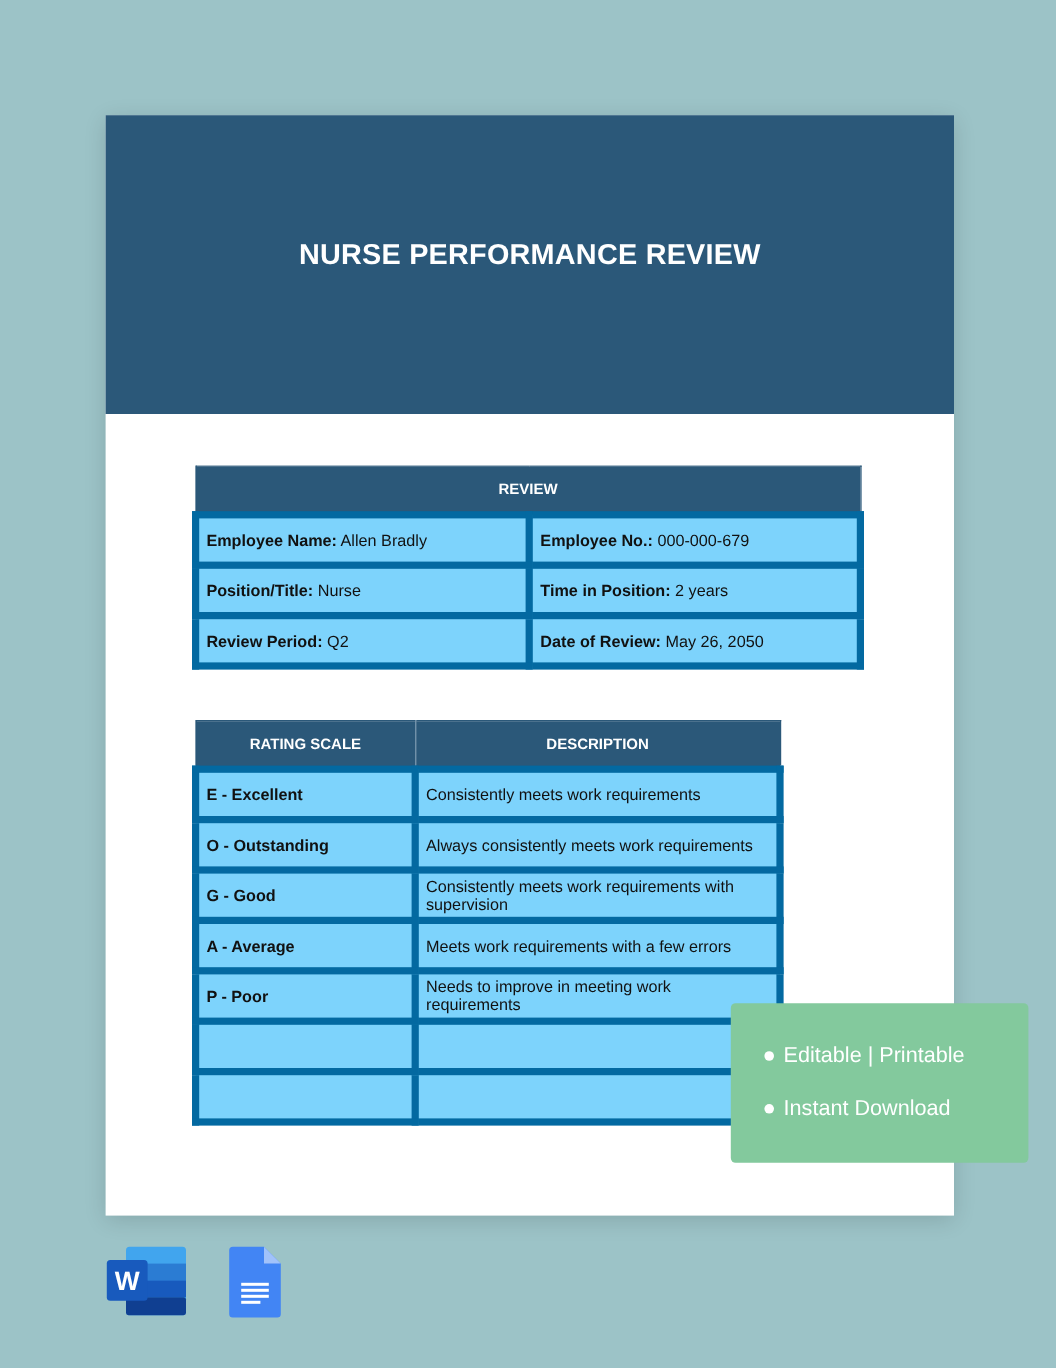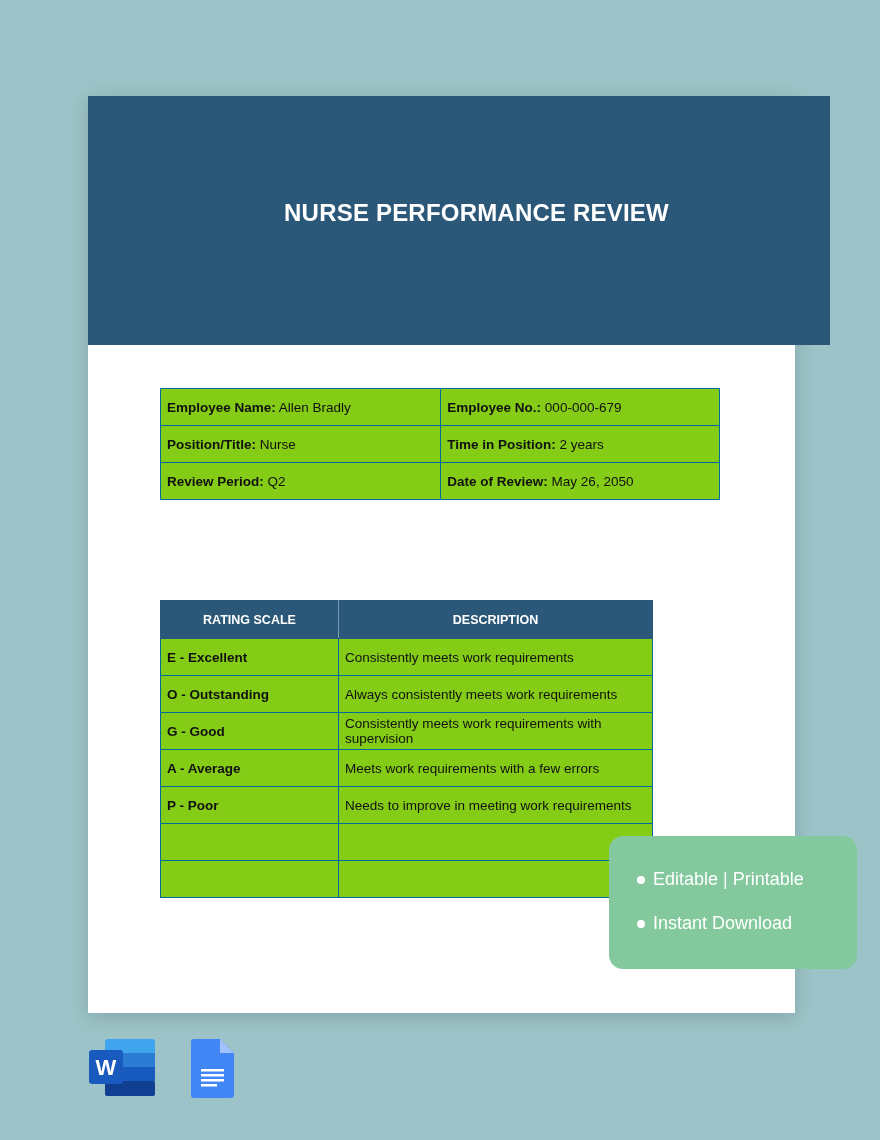--- a/index.html
+++ b/index.html
@@ -14,21 +14,21 @@
       position: absolute;
       left: 88px; top: 96px;
       width: 707px; height: 917px;
       background: #ffffff;
       box-shadow: 0 4px 18px rgba(0,0,0,0.15);
     }
     .banner {
       position: absolute; left: 0; top: 0;
       width: 707px; height: 249px;
       background: #2b5879;
-      display: flex; align-items: center; justify-content: center; padding-left: 35px;
+      display: flex; align-items: center; justify-content: center;
     }
     .banner h1 {
       margin: 0;
       color: #ffffff;
       font-size: 24px;
       font-weight: bold;
       letter-spacing: 0.2px;
       position: relative; top: -8px;
     }
     table {
@@ -45,35 +45,35 @@
       font-weight: bold;
       font-size: 12.5px;
       height: 37px;
       padding: 0;
       text-align: center;
       border: 1px solid #2b5879;
       border-right-color: #7a9ab0;
     }
     th:last-child { border-right-color: #2b5879; }
     td {
-      background: #84cc16;
-      border: 1px solid #0369a1;
+      background: #7dd3fc;
+      border: 6px solid #0369a1;
       height: 36px;
       padding: 0 6px;
       vertical-align: middle;
     }
     td b { font-weight: bold; }
     .rating td.scale { width: 165px; font-weight: bold; }
     .review td { width: 280px; }
     .badge {
       position: absolute;
       left: 609px; top: 836px;
       width: 248px; height: 133px;
       background: #83c99d;
-      border-radius: 14px;
+      border-radius: 4px;
       color: #fff;
       font-size: 18px;
     }
     .badge .item {
       position: absolute; left: 28px;
       display: flex; align-items: center;
     }
     .badge .dot {
       width: 8px; height: 8px; border-radius: 50%;
       background: #fff; margin-right: 8px;
@@ -83,20 +83,23 @@
 </head>
 <body>
 
 <div class="page">
   <div class="banner">
     <h1>NURSE PERFORMANCE REVIEW</h1>
   </div>
 
   <table class="review">
     <tbody>
+        <tr>
+          <th colspan="2">REVIEW</th>
+        </tr>
     <tr>
       <td><b>Employee Name:</b><span> Allen Bradly</span></td>
       <td><b>Employee No.:</b><span> 000-000-679</span></td>
     </tr>
     <tr>
       <td><b>Position/Title:</b><span> Nurse</span></td>
       <td><b>Time in Position:</b><span> 2 years</span></td>
     </tr>
     <tr>
       <td><b>Review Period:</b><span> Q2</span></td>

